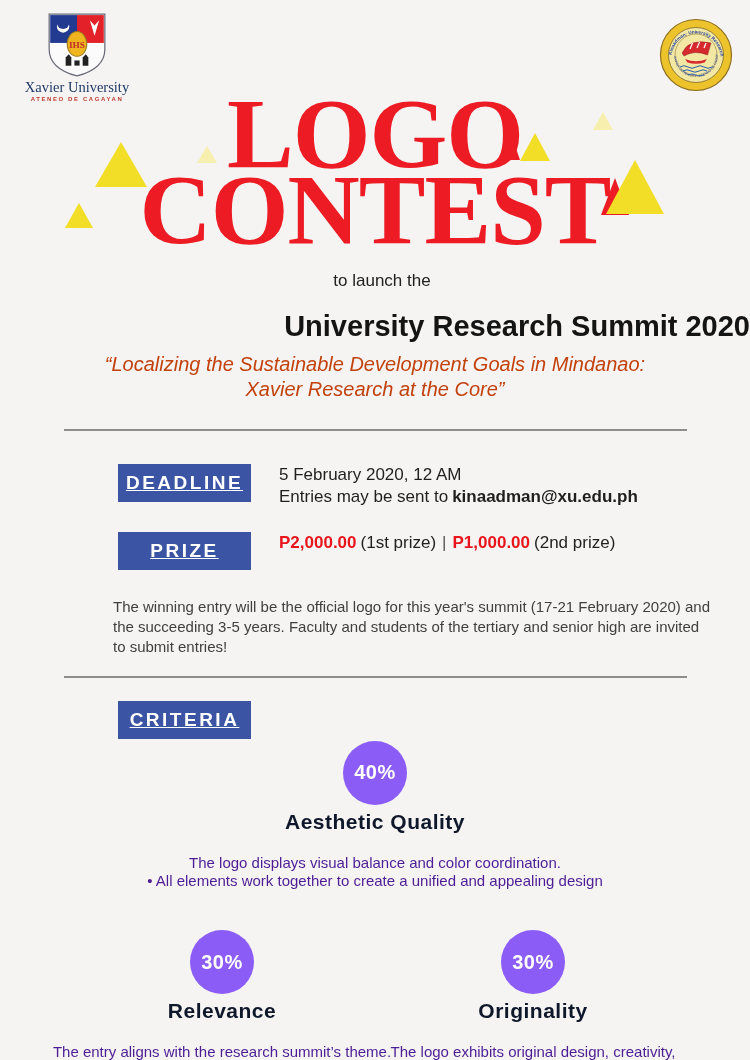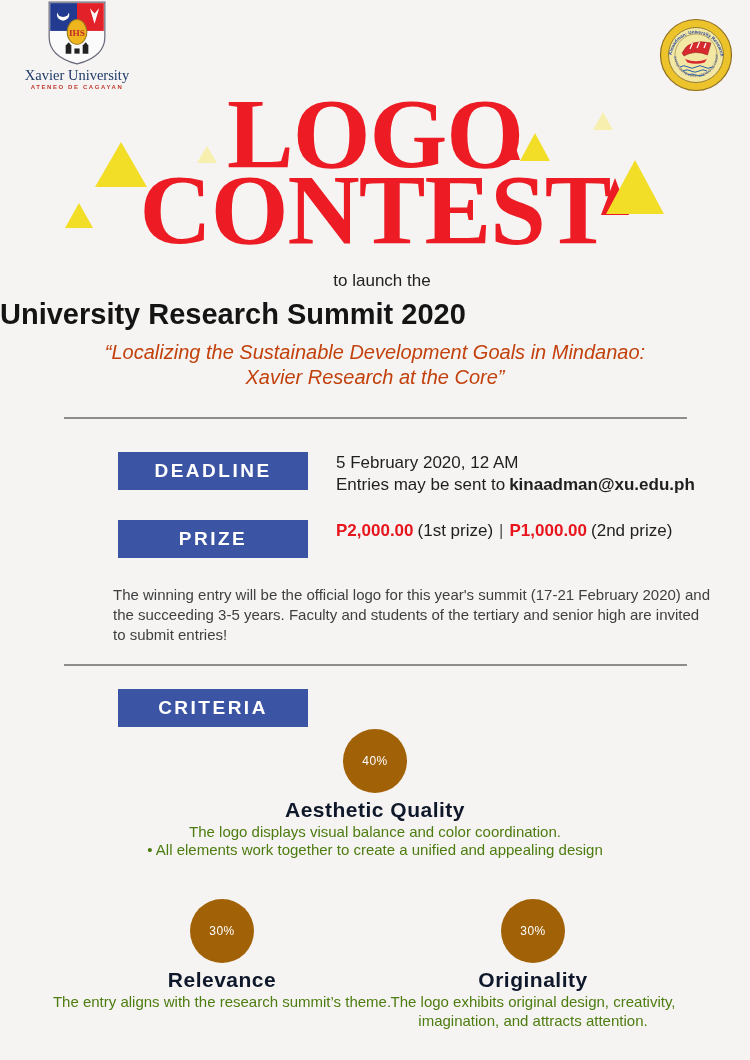--- a/index.html
+++ b/index.html
@@ -2,72 +2,72 @@
 <html><head>
 <meta charset="utf-8">
 <style>
   html,body{margin:0;padding:0;background:#e9e8e6;}
   .poster{
     position:relative; width:750px; height:1060px; margin:0 auto;
     background:#f5f4f3; overflow:hidden;
     font-family:"Liberation Sans",sans-serif; color:#222;
   }
   
-  .xu-logo{position:absolute; left:16px; top:0; width:122px; text-align:center; z-index:3;}
+  .xu-logo{position:absolute; left:16px; top:12px; width:122px; text-align:center; z-index:3;}
   .xu-logo svg{display:block; margin:0 auto;}
   .xu-name{font-family:"Liberation Serif",serif; color:#1f3a68; font-size:14.5px; margin-top:1px;}
   .xu-sub{color:#c23a2e; font-size:6px; letter-spacing:1.6px; font-weight:bold; margin-top:0px;}
   .seal{position:absolute; right:17px; top:18px; z-index:3;}
   
   .title-block{position:relative; height:255px;}
   .title-line{
     position:absolute; left:0; width:100%; text-align:center; z-index:1;
     font-family:"Liberation Serif",serif; font-weight:bold;
     font-size:100px; line-height:1; color:#ed1c24; letter-spacing:-1px;
   }
   .title-line.l1{top:84px;text-align:center;}
   .title-line.l2{top:160px;}
   .tri{position:absolute; width:0; height:0; border-style:solid; border-color:transparent; z-index:0;}
   .tri-y{border-bottom-color:#f2dd27;}
   .tri-p{border-bottom-color:#f6efae;}
   .tri-r{border-bottom-color:#ed1c24;}
   
   .pre-title{margin-top:16px; text-align:center; font-size:17px; color:#212121;padding-left:14px;}
-  .event-title{margin-top:7px; text-align:left; font-size:29px; font-weight:bold; color:#141414; letter-spacing:0px;}
+  .event-title{margin-top:19px; text-align:right; font-size:29px; font-weight:bold; color:#141414; letter-spacing:0px;}
   .quote{margin-top:9px; text-align:center; font-size:20px; font-style:italic; color:#c2410c; line-height:1.26;}
   
   .divider{width:623px; margin:0 auto; border-top:2px solid #8d8d8d;}
   .divider.d1{margin-top:27px;}
   .divider.d2{margin-top:18px;}
   
   .info-row{display:flex; margin-left:118px; align-items:flex-start;}
   .info-row.deadline{margin-top:33px;}
   .info-row.prize{margin-top:23px; align-items:flex-start;}
   .badge{
-    width:190px; height:38px; background:#3b55a4; color:#fff; flex:0 0 auto;
+    width:133px; height:38px; background:#3b55a4; color:#fff; flex:0 0 auto;
     display:flex; align-items:center; justify-content:center;
-    font-size:19px; font-weight:bold; letter-spacing:2.5px;
+    font-size:19px; font-weight:bold; letter-spacing:2.5px;text-decoration:underline;
   }
   .info-text{margin-left:28px; font-size:17px; color:#1f1f1f; line-height:1.3;}
   .info-text .em{font-weight:bold;}
   .amount{color:#e8151d; font-weight:bold;}
   .sep{margin:0 6px; color:#555;}
   .sp{margin-left:4px;}
   
   .note{margin:27px 0 0 113px; width:600px; font-size:15px; line-height:1.36; color:#3f3f3f;}
   
   .criteria-badge{margin:23px 0 0 118px;}
   .pct-circle{
-    width:64px; height:64px; border-radius:50%; background:#a16207;
-    color:#fff; font-weight:normal; font-size:12px; letter-spacing:0.5px;
+    width:64px; height:64px; border-radius:50%; background:#8b5cf6;
+    color:#fff; font-weight:bold; font-size:20px; letter-spacing:0.5px;
     display:flex; align-items:center; justify-content:center; margin:0 auto;
   }
   .crit-main{margin-top:2px; text-align:center;}
   .crit-title{margin-top:5px; text-align:center; font-size:21px; font-weight:bold; color:#0f172a; letter-spacing:0.5px;}
-  .crit-desc{margin-top:1px; text-align:center; font-size:15px; color:#4d7c0f; line-height:1.22;}
+  .crit-desc{margin-top:20px; text-align:center; font-size:15px; color:#4c1d95; line-height:1.22;}
   .crit-cols{position:relative; margin-top:30px; height:170px;}
   .crit-col{position:absolute; top:10px; width:350px; text-align:center;}
   .crit-col.left{left:47px;}
   .crit-col.right{left:358px;}
 </style>
 </head>
 <body>
 
 <div class="poster">
 

